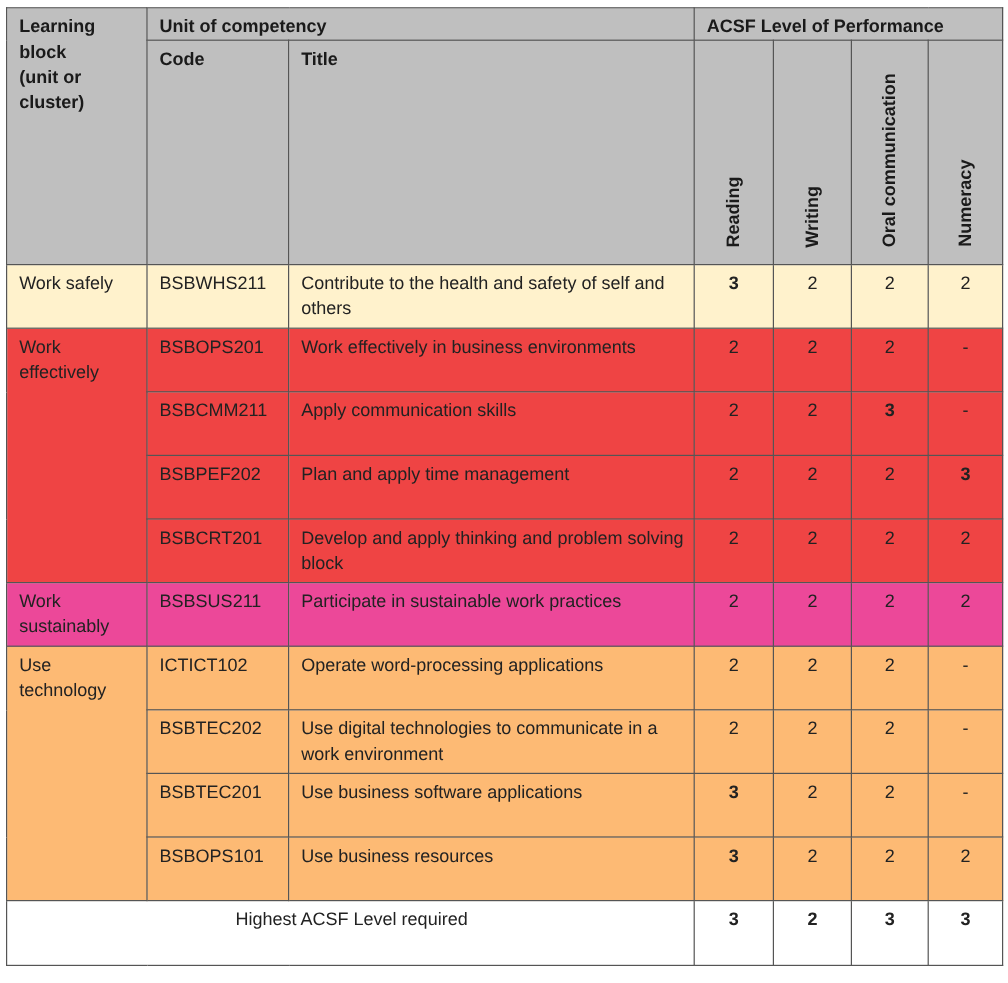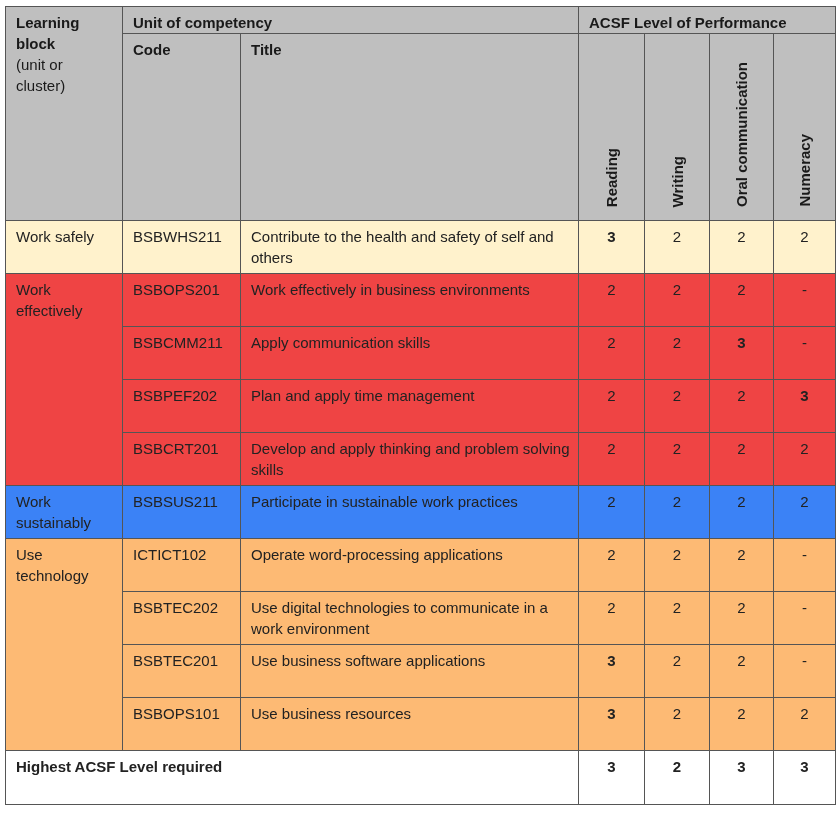--- a/index.html
+++ b/index.html
@@ -3,34 +3,34 @@
 <meta charset="utf-8">
 <style>
   html, body { margin: 0; padding: 0; background: #ffffff; }
   body { width: 840px; height: 819px; position: relative; overflow: hidden;
          font-family: "Liberation Sans", "DejaVu Sans", sans-serif; color: #222; }
   table { position: absolute; left: 5px; top: 6px; border-collapse: collapse;
           table-layout: fixed; width: 830px; font-size: 15px; line-height: 21px; }
   td, th { border: 1.5px solid #555; vertical-align: top; padding: 5px 8px 0 10px;
            text-align: left; font-weight: normal; }
   th { background: #bfbfbf; font-weight: bold; color: #1a1a1a; }
-  th .sub { font-weight: normal; display: block; }
+  th .sub { font-weight: bold; display: block; }
   .h1 { height: 25px; }
   .h2 { height: 187px; margin-left: 12px; }
   .rot { vertical-align: bottom; text-align: center; padding: 0 0 8px 0; }
   .rot span { writing-mode: vertical-rl; transform: rotate(180deg); display: inline-block; }
   .num { text-align: center; padding-left: 0; padding-right: 0; }
   .b { font-weight: bold; }
   tr.data td { height: 47px; }
   .safe { background: #fff2cc; }
   .eff { background: #ef4444; }
-  .sus { background: #3b82f6; }
+  .sus { background: #ec4899; }
   .tech { background: #fdba74; }
   .tot td { background: #fff; height: 48px; }
-  .tot .lbl { text-align: left; font-weight: bold; padding-right: 8px; margin-top: 32px; }
+  .tot .lbl { text-align: center; font-weight: normal; padding-right: 8px; margin-top: 32px; }
 </style>
 </head>
 <body>
 
 <table>
   <colgroup>
     <col style="width:117px">
       <col style="width:118px">
       <col style="width:338px">
     <col style="width:66px">
@@ -86,21 +86,21 @@
   <tr class="data eff">
     <td>BSBPEF202</td>
     <td>Plan and apply time management</td>
     <td class="num">2</td>
     <td class="num">2</td>
     <td class="num">2</td>
     <td class="num b">3</td>
   </tr>
   <tr class="data eff">
     <td>BSBCRT201</td>
-    <td>Develop and apply thinking and problem solving skills</td>
+    <td>Develop and apply thinking and problem solving block</td>
     <td class="num">2</td>
     <td class="num">2</td>
     <td class="num">2</td>
     <td class="num">2</td>
   </tr>
 
   <tr class="data sus">
     <td>Work sustainably</td>
     <td>BSBSUS211</td>
     <td>Participate in sustainable work practices</td>

